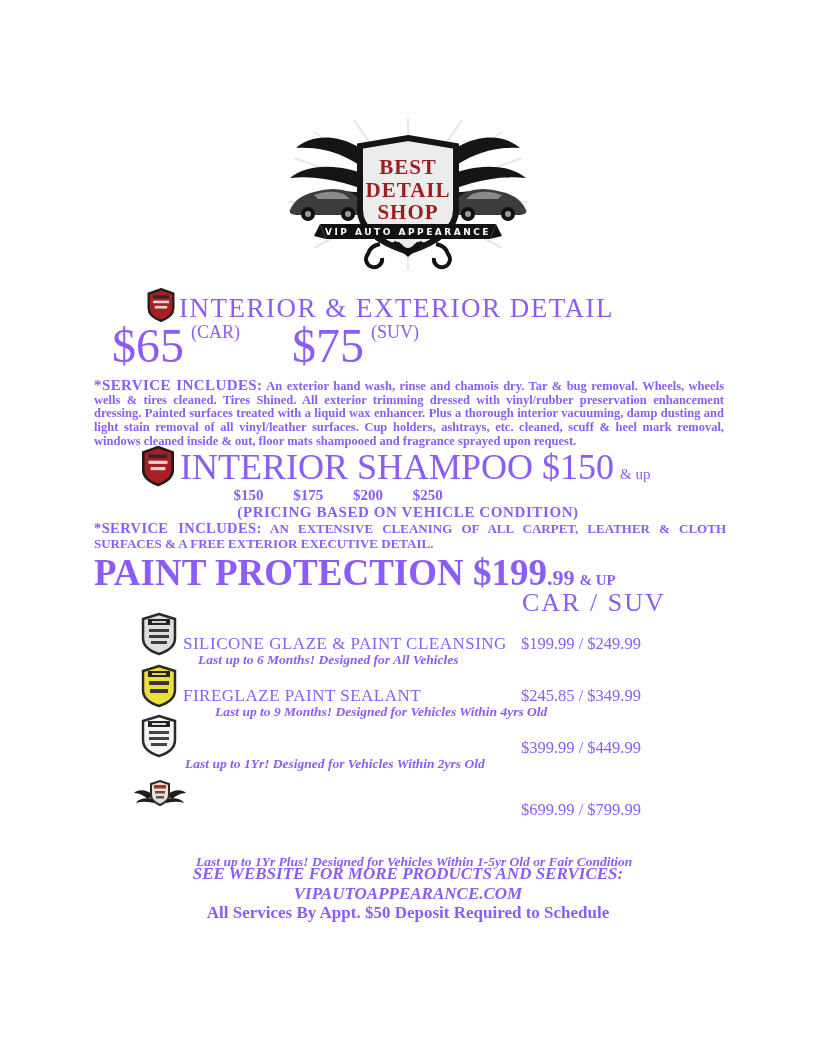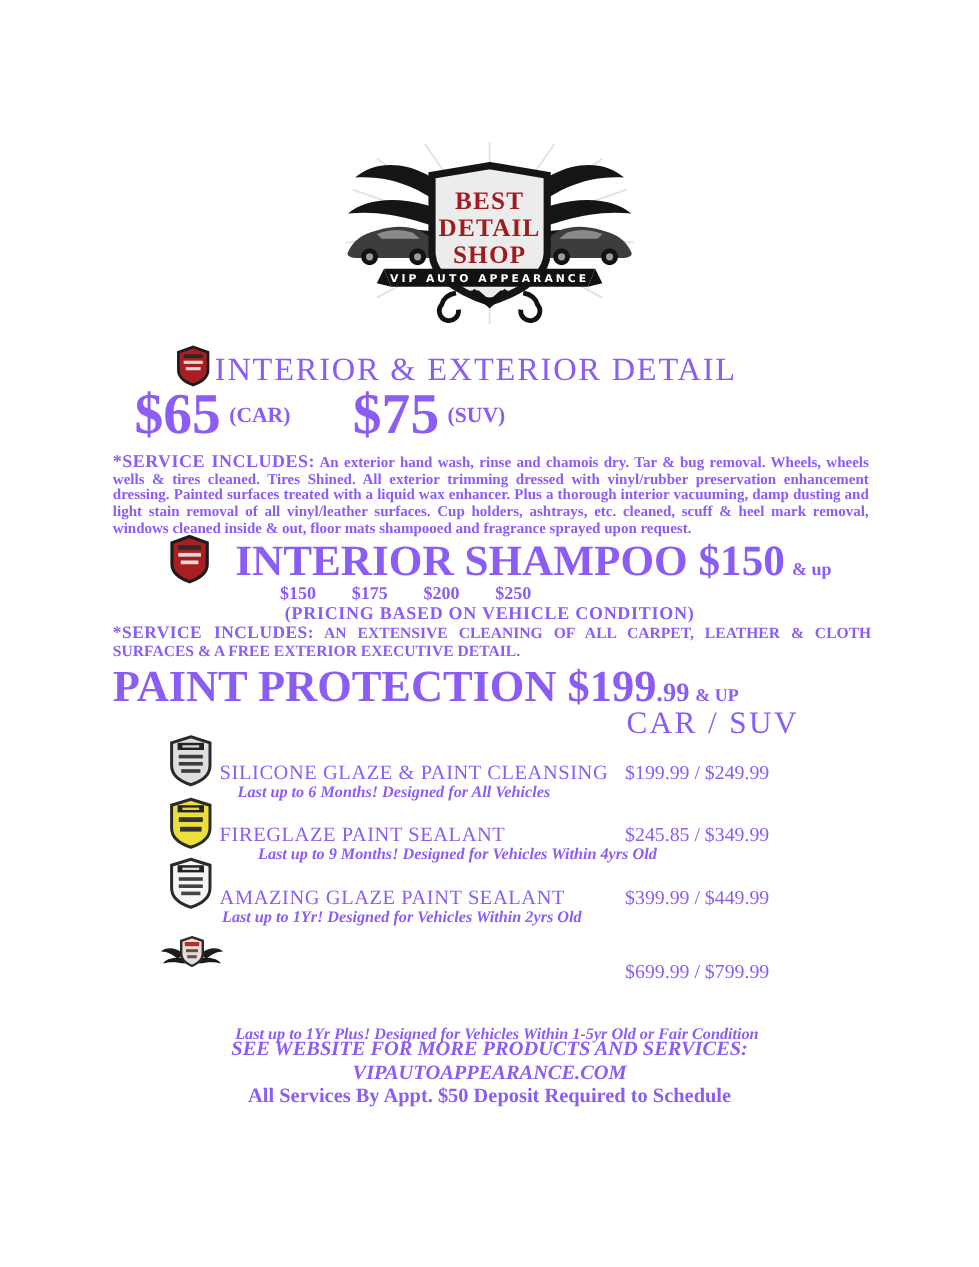--- a/index.html
+++ b/index.html
@@ -8,33 +8,33 @@
     font-family:"Liberation Serif", serif; color:#8b5cf6; overflow:hidden;
   }
   .abs { position:absolute; }
 
   
   .logo { left:284px; top:118px; width:248px; height:156px; }
 
   
   .h1-icon { left:146px; top:287px; width:30px; height:36px; }
   .h1-text { left:179px; top:293px; font-size:27px; letter-spacing:1.5px; white-space:nowrap; }
-  .price-row { left:112px; top:322px; display:flex; align-items:center; font-weight:bold; white-space:nowrap; }
+  .price-row { left:112px; top:322px; display:flex; align-items:flex-start; font-weight:normal; white-space:nowrap; }
   .price-big { font-size:48px; line-height:1; }
   .price-small { font-size:18px; margin-left:7px; }
   .price-gap { display:inline-block; width:52px; }
   .p1 {
     left:94px; top:379px; width:630px; font-size:12.5px; font-weight:bold;
     line-height:13.7px; text-align:justify;
   }
   .p-lead { font-size:15px; letter-spacing:0.4px; }
 
   
   .h2-icon { left:139px; top:445px; width:38px; height:42px; }
-  .h2-text { left:196px; top:446px; font-size:36px; font-weight:bold; white-space:nowrap; }
+  .h2-text { left:180px; top:446px; font-size:36px; font-weight:normal; white-space:nowrap; }
   .h2-suffix { font-size:15px; margin-left:6px; }
   .tier-row { left:0; top:487px; width:676px; text-align:center; font-size:15px; font-weight:bold; }
   .tier-row span { display:inline-block; margin:0 13px; }
   .pricing-note { left:0; top:504px; width:816px; text-align:center; font-size:15px; font-weight:bold; letter-spacing:0.6px; }
   .p2 { left:94px; top:521px; width:632px; font-size:13px; font-weight:bold; line-height:14.5px; text-align:justify; }
   .p2 .p-lead { font-size:14.5px; }
 
   
   .h3-text { left:94px; top:551px; white-space:nowrap; font-weight:bold; }
   .h3-main { font-size:37px; }
@@ -203,21 +203,20 @@
   <div class="abs item-icon" style="top:714px">
     <svg width="36" height="44" viewBox="0 0 36 44">
       <path d="M18,2 L34,7 L34,26 Q34,37 18,42 Q2,37 2,26 L2,7 Z" fill="#f6f6f6" stroke="#2a2a2a" stroke-width="2.5"></path>
       <rect x="7" y="7" width="22" height="6" fill="#232323"></rect>
         <rect x="11" y="9" width="14" height="2" fill="#dddddd"></rect>
       <rect x="8" y="17" width="20" height="3" fill="#444444"></rect>
       <rect x="8" y="23" width="20" height="3" fill="#444444"></rect>
       <rect x="10" y="29" width="16" height="3" fill="#444444"></rect>
     </svg>
   </div>
-  <div class="abs item-title" style="top:738px">AMAZING GLAZE PAINT SEALANT</div>
   <div class="abs item-price" style="top:738px">$399.99 / $449.99</div>
   <div class="abs item-note" style="left:185px; top:756px">Last up to 1Yr! Designed for Vehicles Within 2yrs Old</div>
 
   <div class="abs" style="left:134px; top:777px; width:52px; height:32px">
     <svg width="52" height="32" viewBox="0 0 52 32">
       <g fill="#1c1c1c">
         <path d="M20,18 C12,12 4,12 0,16 C6,16 10,19 14,22 Z"></path>
         <path d="M20,22 C12,20 4,22 2,26 C8,24 14,25 20,26 Z"></path>
         <path d="M32,18 C40,12 48,12 52,16 C46,16 42,19 38,22 Z"></path>
         <path d="M32,22 C40,20 48,22 50,26 C44,24 38,25 32,26 Z"></path>

